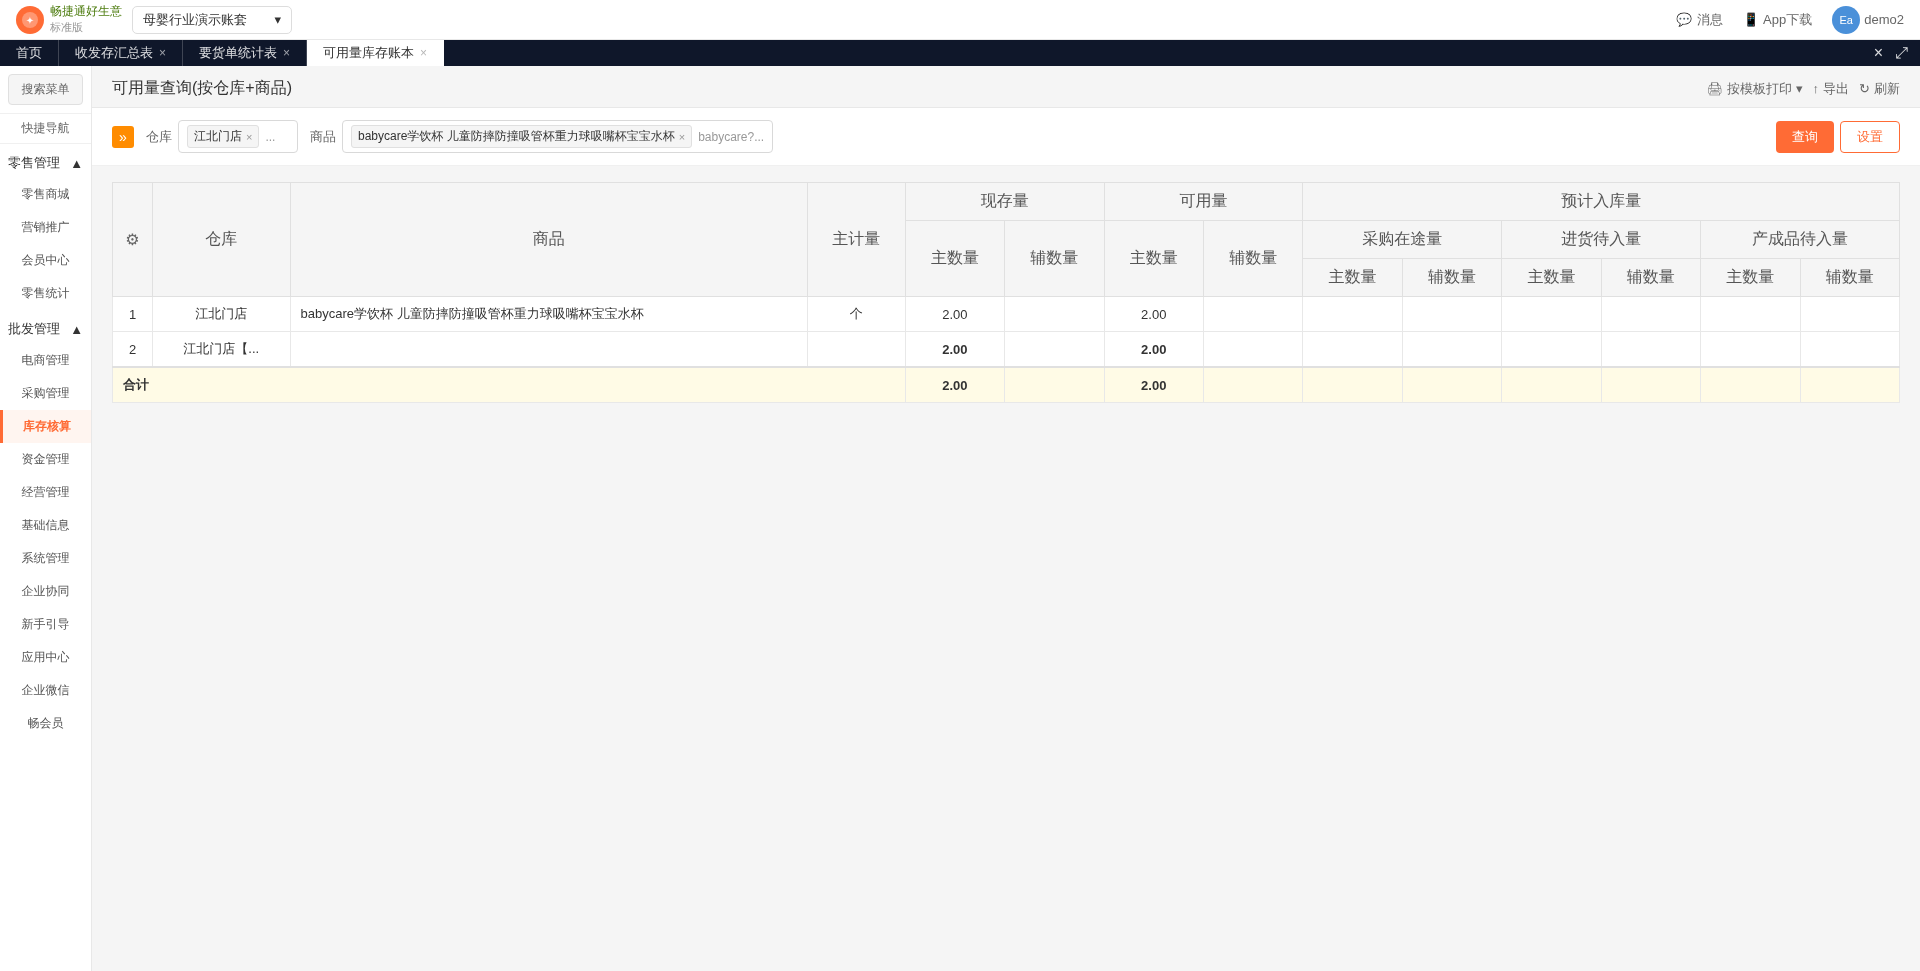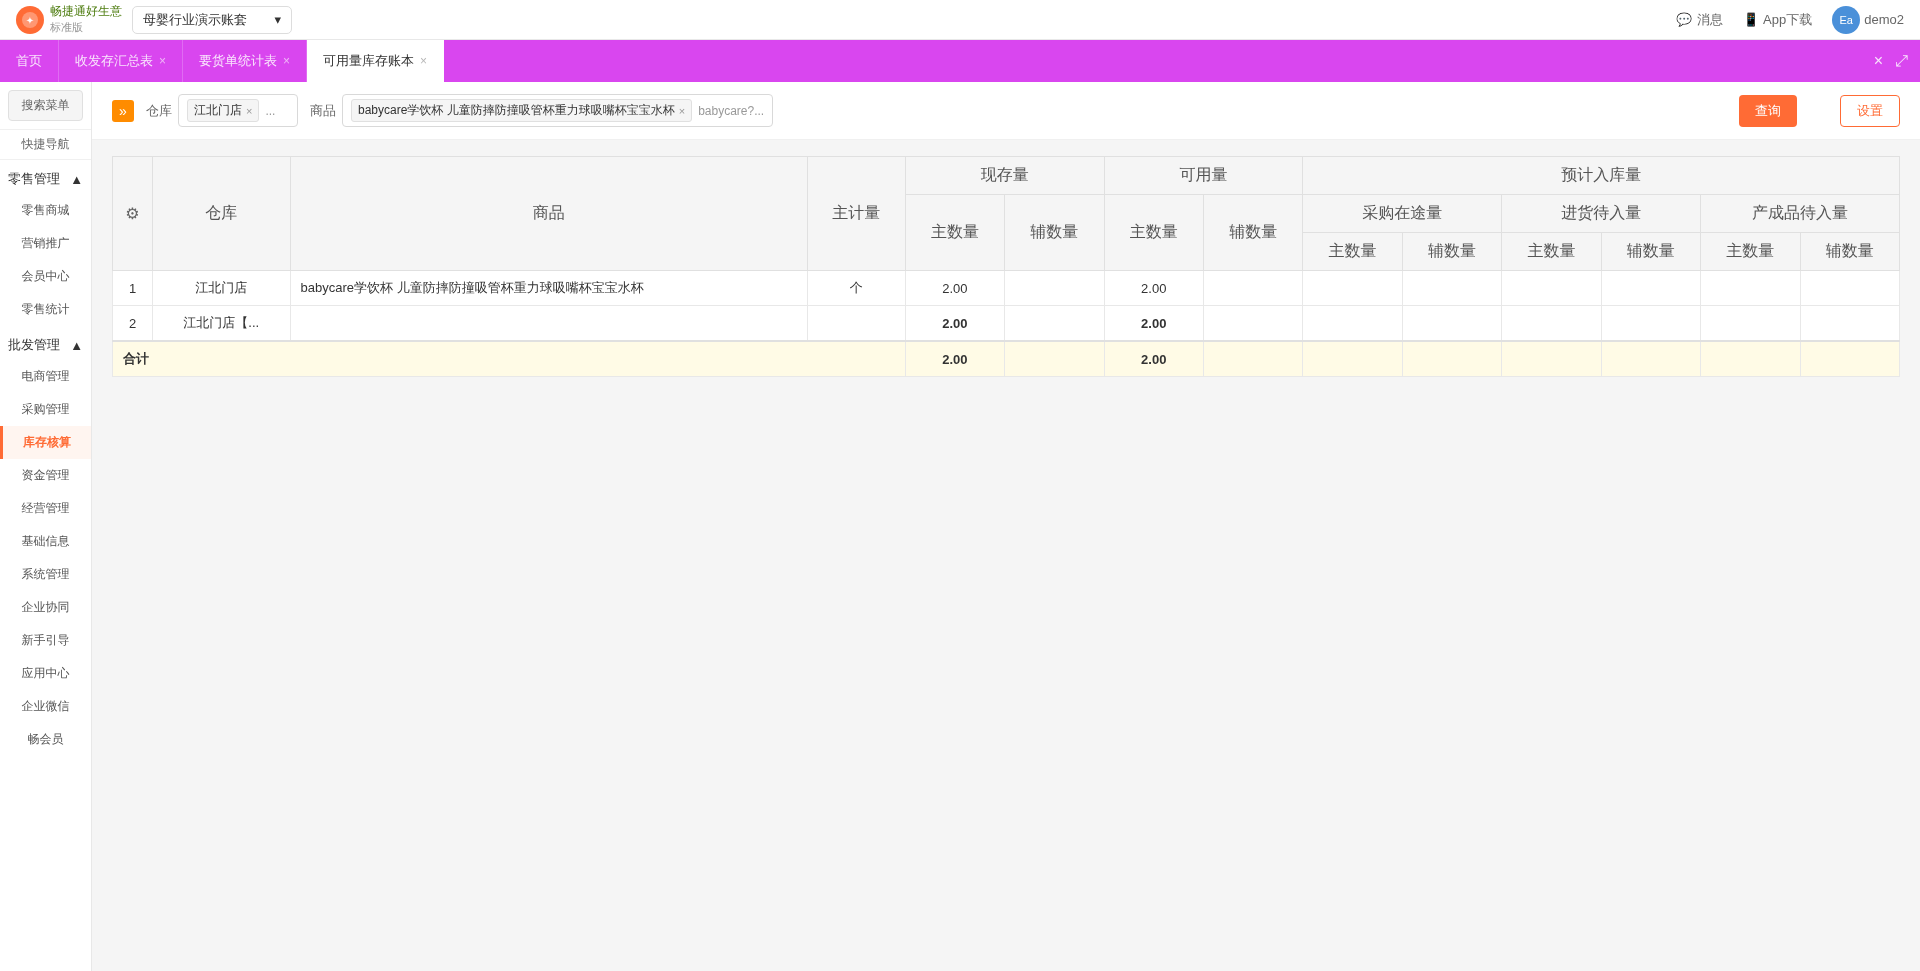--- a/index.html
+++ b/index.html
@@ -11,21 +11,21 @@
     .logo { display: flex; align-items: center; gap: 6px; }
     .logo-icon { width: 28px; height: 28px; background: #ff6b35; border-radius: 50%; display: flex; align-items: center; justify-content: center; }
     .logo-text { font-size: 12px; color: #4d7c0f; line-height: 1.3; }
     .logo-sub { font-size: 11px; color: #999; }
     .industry-selector { display: flex; align-items: center; gap: 6px; border: 1px solid #ddd; border-radius: 5px; padding: 4px 10px; cursor: pointer; min-width: 160px; justify-content: space-between; }
     .top-bar-right { display: flex; align-items: center; gap: 20px; }
     .top-right-item { display: flex; align-items: center; gap: 4px; cursor: pointer; color: #666; font-size: 13px; }
     .avatar { width: 28px; height: 28px; border-radius: 50%; background: #4a90d9; display: flex; align-items: center; justify-content: center; color: #fff; font-size: 11px; overflow: hidden; }
 
     
-    .nav-tabs { background: #d946ef; height: 42px; display: flex; align-items: stretch; flex-shrink: 0; }
+    .nav-tabs { background: #0f172a; height: 26px; display: flex; align-items: stretch; flex-shrink: 0; }
     .nav-tab { display: flex; align-items: center; padding: 0 16px; cursor: pointer; color: rgba(255,255,255,0.85); font-size: 13px; gap: 6px; border-right: 1px solid rgba(255,255,255,0.2); }
     .nav-tab.home { background: transparent; }
     .nav-tab.active { background: #fff; color: #333; border-bottom: none; }
     .nav-tab .close-btn { font-size: 12px; color: inherit; opacity: 0.7; cursor: pointer; }
     .nav-tab.active .close-btn { color: #999; }
     .nav-spacer { flex: 1; }
     .nav-actions { display: flex; align-items: center; padding: 0 12px; gap: 12px; }
     .nav-action-btn { color: rgba(255,255,255,0.85); cursor: pointer; font-size: 16px; }
 
     
@@ -53,21 +53,21 @@
     .filter-bar { background: #fff; padding: 12px 20px; border-bottom: 1px solid #f0f0f0; display: flex; align-items: center; gap: 12px; }
     .filter-expand-btn { width: 22px; height: 22px; background: #ff8c00; border-radius: 3px; display: flex; align-items: center; justify-content: center; cursor: pointer; color: #fff; font-size: 14px; }
     .filter-item { display: flex; align-items: center; gap: 6px; }
     .filter-label { font-size: 13px; color: #666; }
     .filter-input { border: 1px solid #d9d9d9; border-radius: 4px; padding: 4px 8px; font-size: 13px; min-width: 120px; display: flex; align-items: center; gap: 6px; background: #fff; position: relative; }
     .filter-tag { background: #f5f5f5; border: 1px solid #e0e0e0; border-radius: 3px; padding: 2px 6px; font-size: 12px; display: flex; align-items: center; gap: 4px; }
     .filter-tag-close { cursor: pointer; color: #999; font-size: 11px; }
     .filter-more { color: #999; font-size: 12px; cursor: pointer; }
     .filter-actions { margin-left: auto; display: flex; gap: 6px; }
     .btn-query { background: #ff6b35; color: #fff; border: none; border-radius: 4px; padding: 6px 16px; cursor: pointer; font-size: 13px; }
-    .btn-settings { background: #fff; color: #ff6b35; border: 1px solid #ff6b35; border-radius: 4px; padding: 6px 16px; cursor: pointer; font-size: 13px; margin-left: 37px; }
+    .btn-settings { background: #fff; color: #ff6b35; border: 1px solid #ff6b35; border-radius: 4px; padding: 6px 16px; cursor: pointer; font-size: 13px; }
 
     
     .table-container { padding: 16px 20px; flex: 1; }
     .data-table { width: 100%; border-collapse: collapse; background: #fff; border: 1px solid #e8e8e8; }
     .data-table th { background: #f5f5f5; border: 1px solid #e0e0e0; padding: 8px 10px; font-size: 16px; color: #555; font-weight: 500; text-align: center; }
     .data-table td { border: 1px solid #e8e8e8; padding: 8px 10px; font-size: 13px; color: #333; text-align: center; }
     .th-settings { width: 40px; }
     .settings-icon { cursor: pointer; color: #666; }
     .footer-row td { background: #fffbe6; font-weight: bold; border-top: 2px solid #e0e0e0; }
 
@@ -178,20 +178,38 @@
     <div class="sidebar-item">系统管理</div>
     <div class="sidebar-item">企业协同</div>
     <div class="sidebar-item">新手引导</div>
     <div class="sidebar-item">应用中心</div>
     <div class="sidebar-item">企业微信</div>
     <div class="sidebar-item">畅会员</div>
   </div>
 
   <div class="content">
 
+    <div class="page-header">
+      <div class="page-title">可用量查询(按仓库+商品)</div>
+      <div class="page-actions">
+        <button class="page-action-btn">
+          <span>🖨</span>
+          <span>按模板打印</span>
+          <span>▾</span>
+        </button>
+        <button class="page-action-btn">
+          <span>↑</span>
+          <span>导出</span>
+        </button>
+        <button class="page-action-btn">
+          <span>↻</span>
+          <span>刷新</span>
+        </button>
+      </div>
+    </div>
 
     <div class="filter-bar">
       <div class="filter-expand-btn">
         <span>»</span>
       </div>
       <div class="filter-item">
         <span class="filter-label">仓库</span>
         <div class="filter-input">
           <span class="filter-tag">
             <span>江北门店</span>

